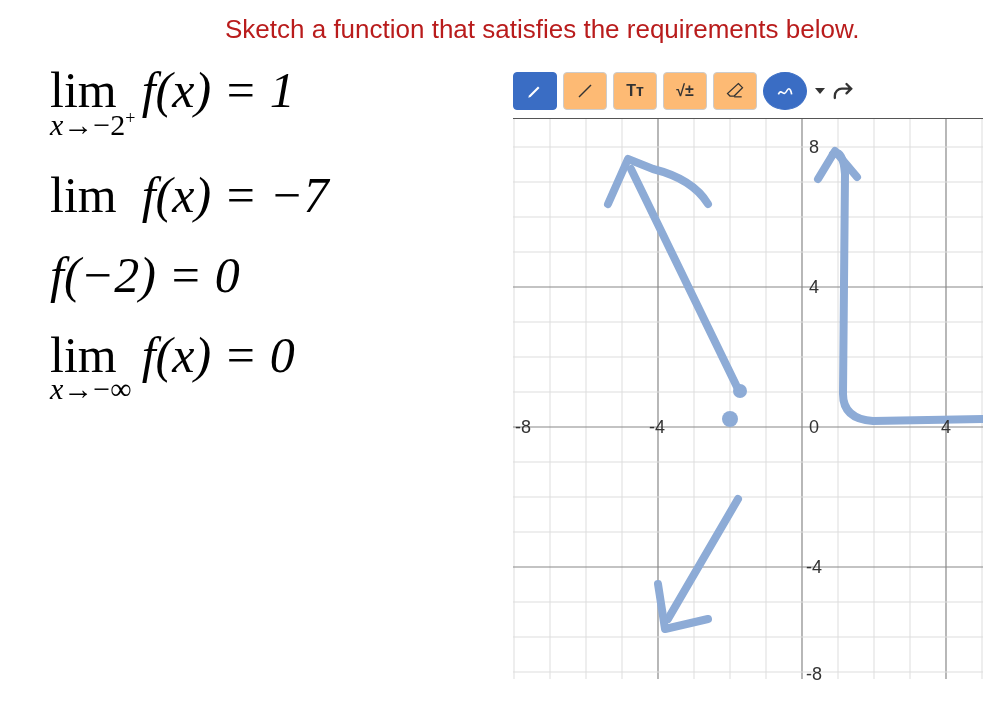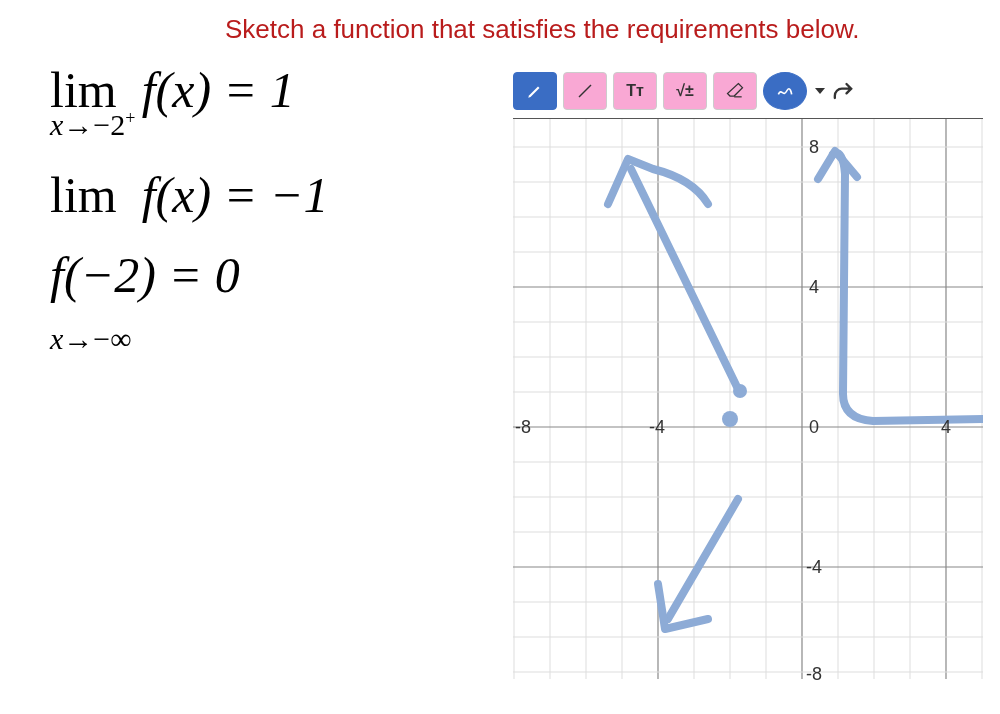--- a/index.html
+++ b/index.html
@@ -56,21 +56,21 @@
     margin-bottom: 8px;
   }
   .tbtn {
     width: 44px;
     height: 38px;
     border: 1px solid #ccc;
     border-radius: 4px;
     display: flex;
     align-items: center;
     justify-content: center;
-    background: #f9a8d4;
+    background: #fdba74;
     font-weight: bold;
     color: #333;
     cursor: pointer;
   }
   .tbtn.active {
     background: #3a6dc4;
     border-color: #3a6dc4;
     color: #fff;
   }
   .tbtn svg { display:block; }
@@ -107,30 +107,34 @@
     <div class="top">
       <span>lim</span>&nbsp;
       <span class="it">f(x) = 1</span>
     </div>
     <div class="sub"><span class="it">x</span>→−2<span class="sup">+</span></div>
   </div>
 
   <div class="eq">
     <div class="top">
       <span>lim</span>&nbsp;
-      <span class="it">f(x) = −1</span>
+      <span class="it">f(x) = −7</span>
     </div>
   </div>
 
   <div class="eq single">
     <span class="it">f(−2) = 0</span>
   </div>
 
 
   <div class="eq">
+    <div class="top">
+      <span>lim</span>&nbsp;
+      <span class="it">f(x) = 0</span>
+    </div>
     <div class="sub"><span class="it">x</span>→−∞</div>
   </div>
 
 </div>
 
 <div class="right-panel">
 
   <div class="toolbar">
     <div class="tbtn active">
       <svg width="18" height="18" viewBox="0 0 24 24">

